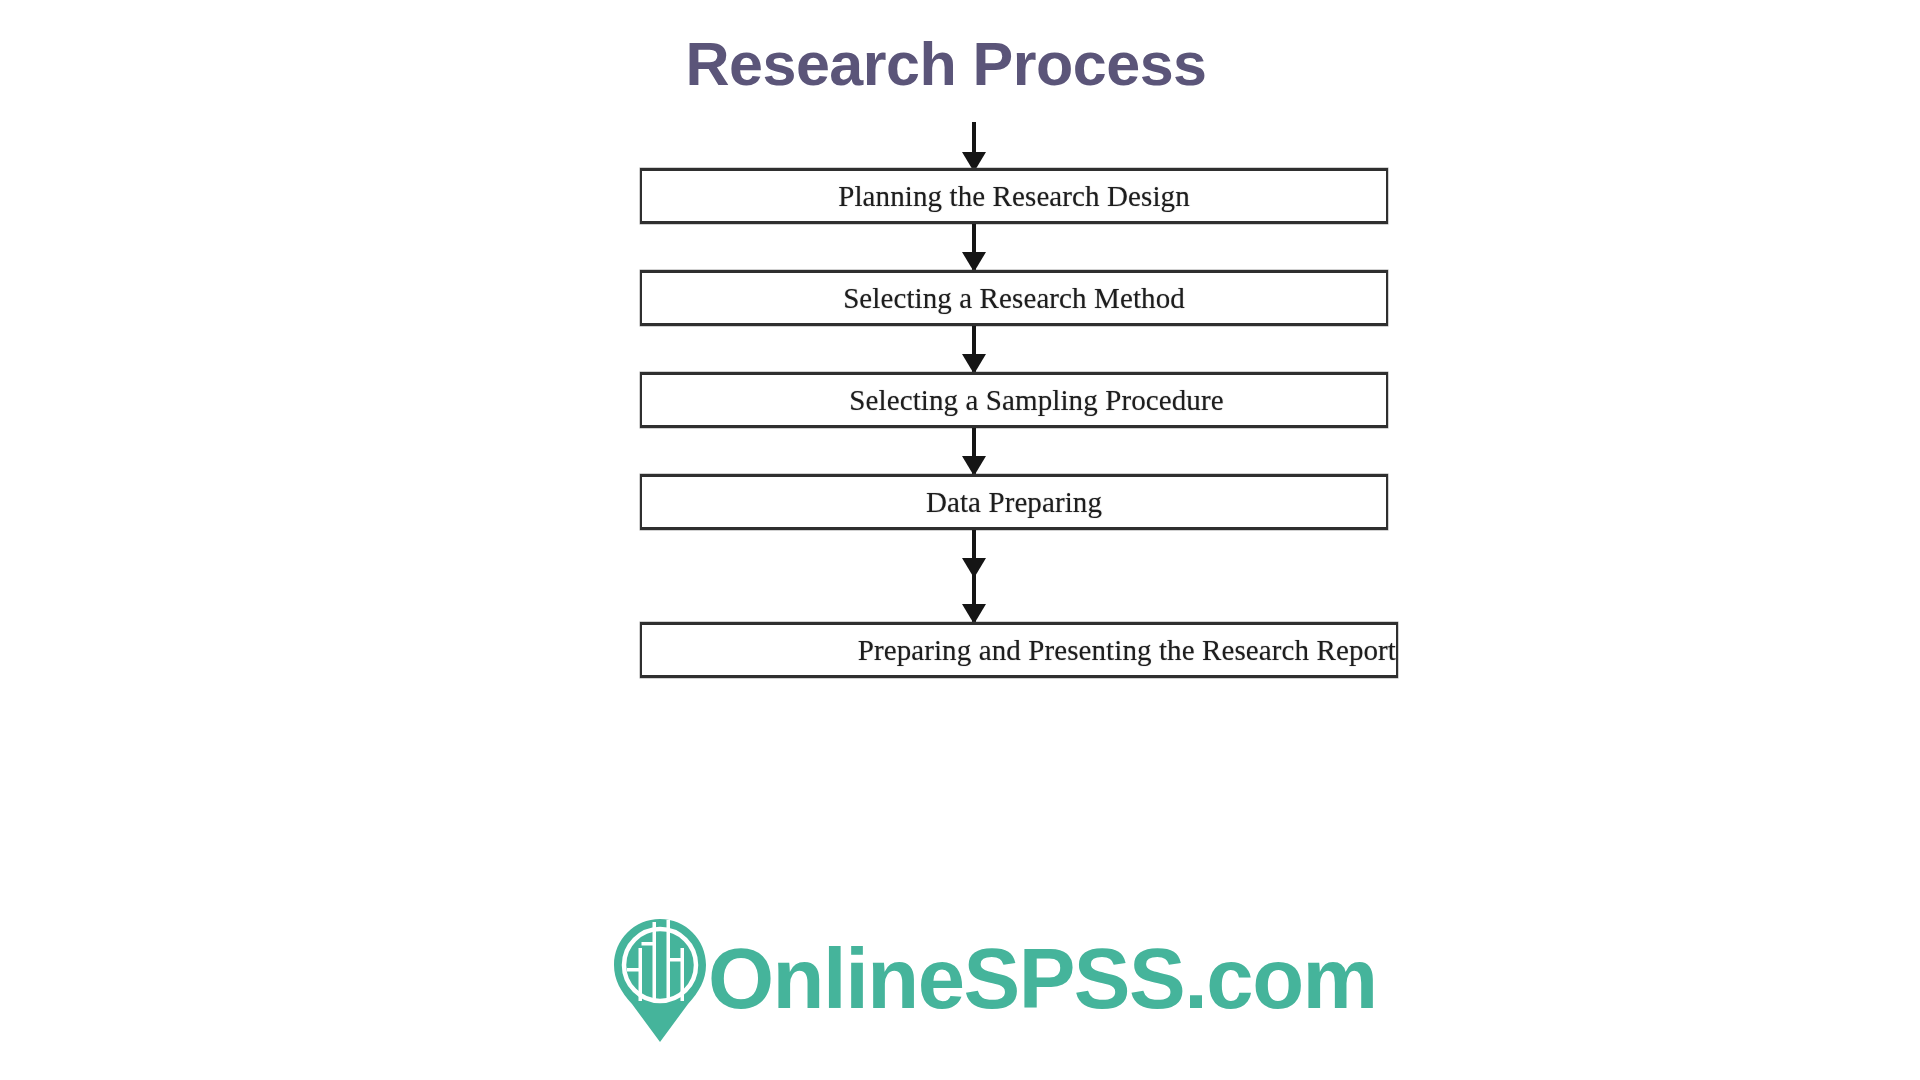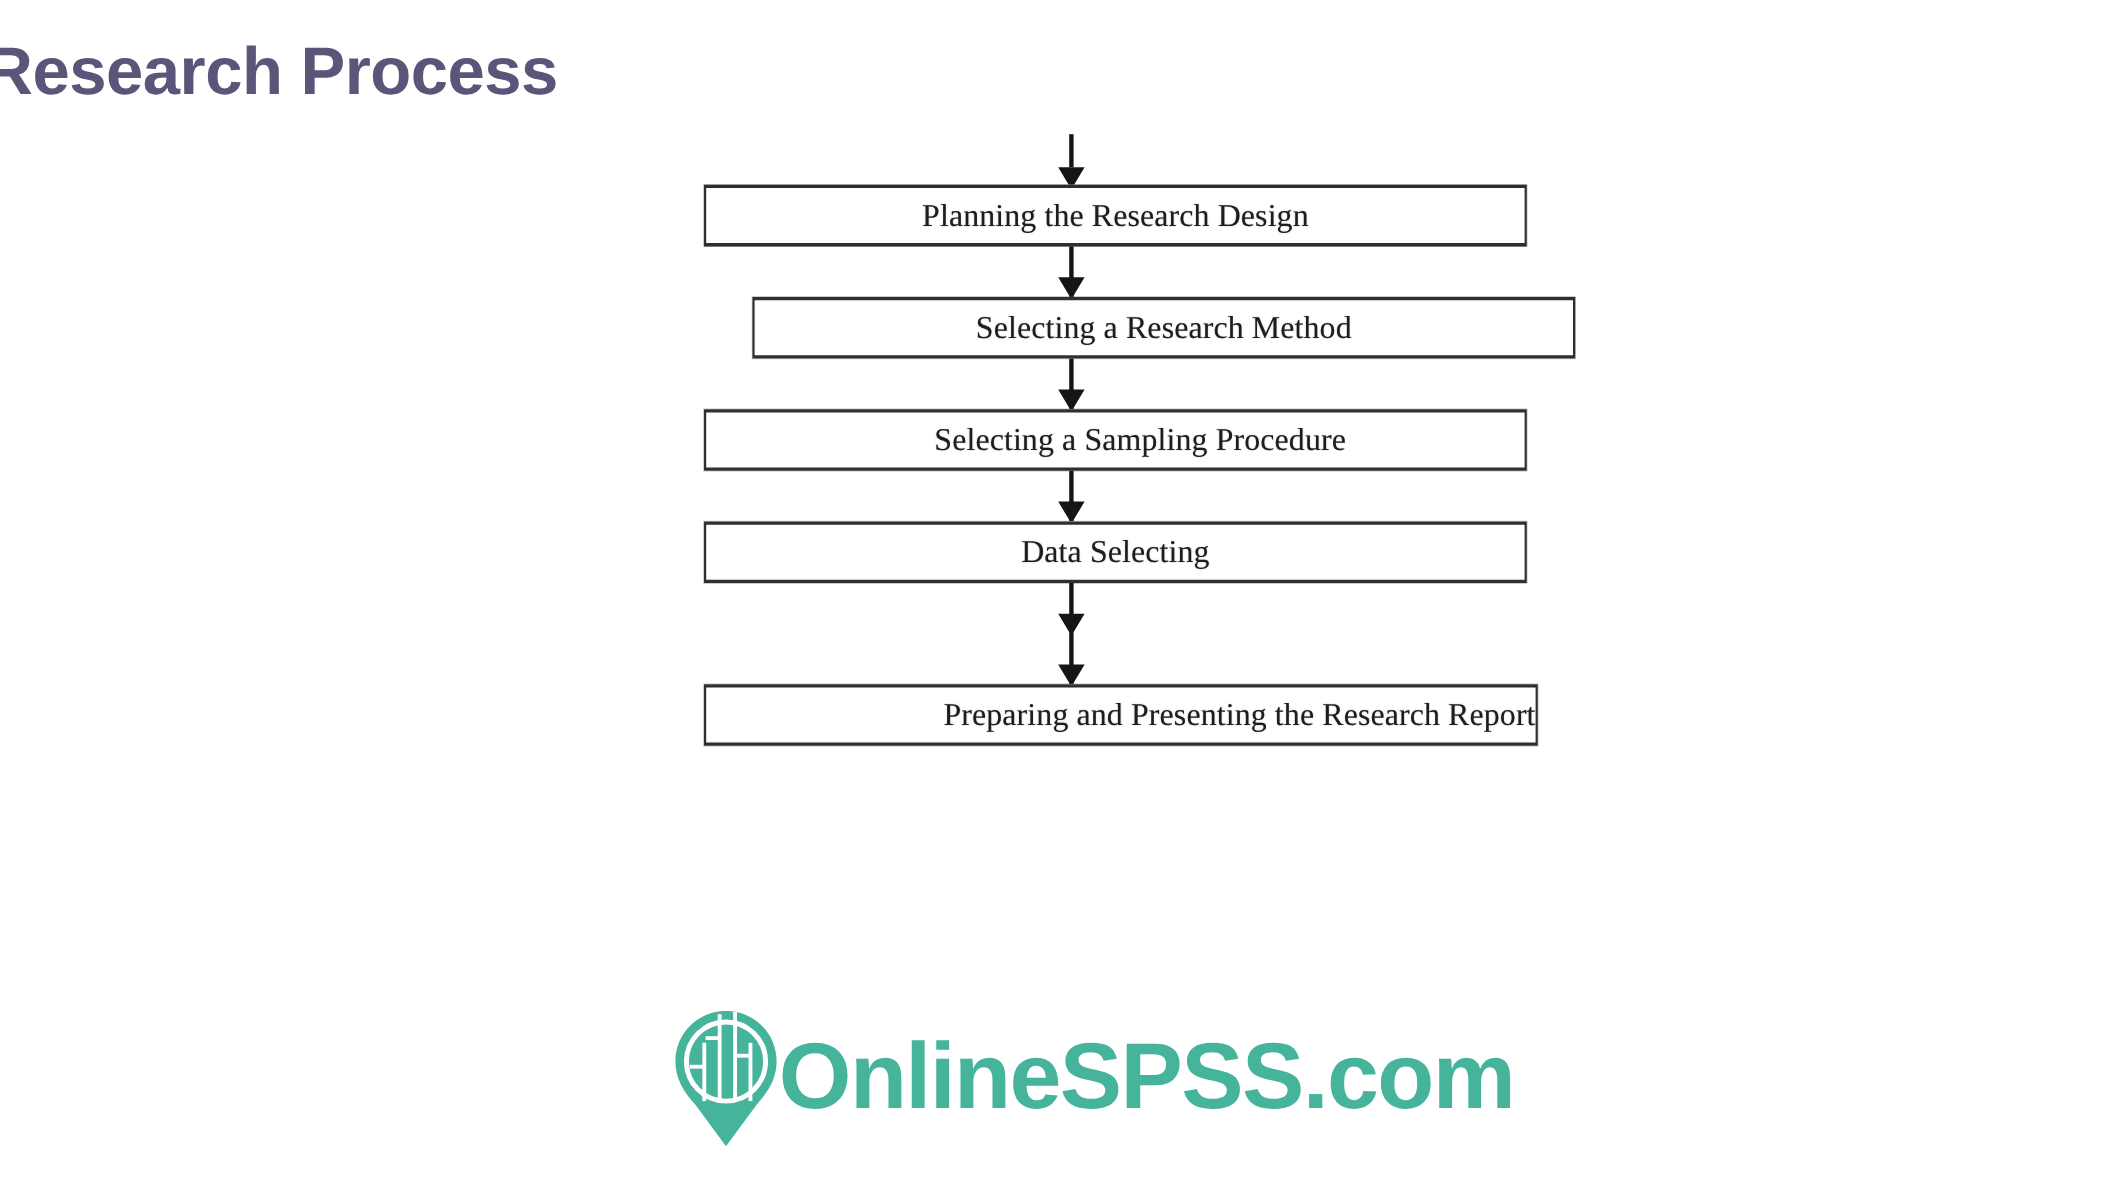--- a/index.html
+++ b/index.html
@@ -23,20 +23,21 @@
     height: 1080px;
     background: #ffffff;
   }
 
   
   .page-title {
     position: absolute;
     left: 0;
     top: 32px;
     width: 1920px;
+    text-align: center;
     font-family: "Liberation Sans", sans-serif;
     font-size: 61px;
     font-weight: bold;
     letter-spacing: -0.5px;
     color: #5b5579;
     line-height: 1.05;
     white-space: nowrap;
   }
   
   .title-shift { position: relative; left: -14px; }
@@ -60,21 +61,21 @@
     border-top-width: 3px;
     border-bottom-width: 3px;
     height: 56px;
     display: flex;
     align-items: center;
     justify-content: center;
     box-shadow: 0 0 0 0.5px rgba(90,90,90,0.55);
   }
 
   .node.w-1 { width: 748px; }
-  .node.w-2 { width: 748px; margin-left: 44px; }
+  .node.w-2 { width: 748px; }
   .node.w-3 { width: 748px; padding-left: 45px; }
   .node.w-4 { width: 748px; }
   .node.w-5 { width: 748px; }
   .node.w-6 { width: 758px; justify-content: flex-end; }
 
   .node-label {
     font-family: "Liberation Serif", serif;
     font-size: 29px;
     font-weight: 400;
     color: #1d1d1d;
@@ -187,21 +188,21 @@
       </div>
     </div>
 
     <div class="connector">
       <div class="stem"></div>
       <div class="head"></div>
     </div>
 
     <div class="flow-row">
       <div class="node w-4">
-        <span class="node-label">Data Selecting</span>
+        <span class="node-label">Data Preparing</span>
       </div>
     </div>
 
     <div class="connector">
       <div class="stem"></div>
       <div class="head"></div>
     </div>
 
 
     <div class="connector">

